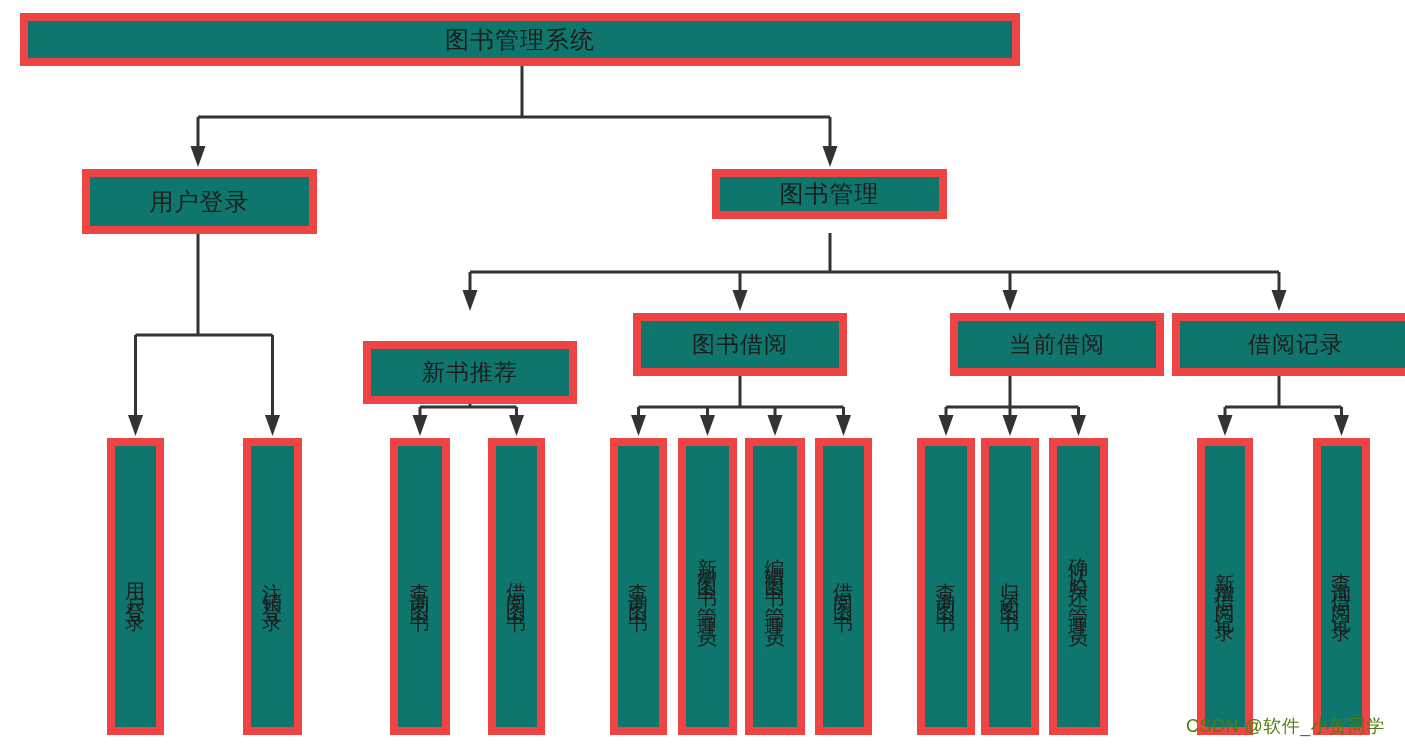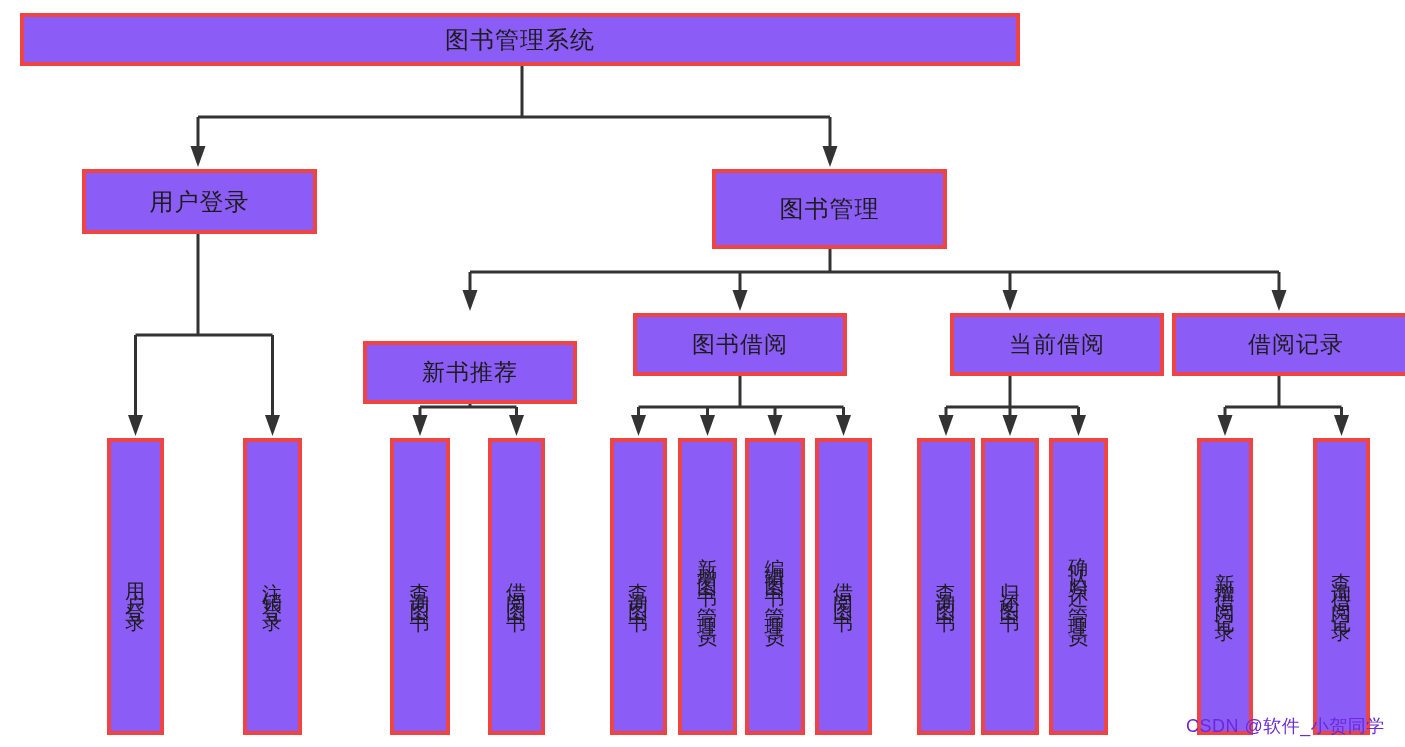--- a/index.html
+++ b/index.html
@@ -19,22 +19,22 @@
     position: absolute;
     left: 0;
     top: 0;
     width: 1405px;
     height: 747px;
     z-index: 1;
   }
   .node {
     position: absolute;
     box-sizing: border-box;
-    border: 4px solid #ef4444;
-    background: #8b5cf6;
+    border: 8px solid #ef4444;
+    background: #0f766e;
     display: flex;
     align-items: center;
     justify-content: center;
     color: #1c1c1c;
     z-index: 2;
   }
   .hbox {
     font-size: 24px;
     letter-spacing: 1px;
     white-space: nowrap;
@@ -51,21 +51,21 @@
     letter-spacing: 10px;
     line-height: 1.0;
     white-space: nowrap;
   }
   .watermark {
     position: absolute;
     left: 1186px;
     top: 714px;
     font-size: 18px;
     letter-spacing: 0.5px;
-    color: #6d28d9;
+    color: #4d7c0f;
     white-space: nowrap;
     z-index: 3;
   }
 </style>
 </head>
 <body>
 
 <div id="stage">
 
   <svg id="connectors" viewBox="0 0 1405 747" xmlns="http://www.w3.org/2000/svg">
@@ -134,21 +134,21 @@
     </g>
   </svg>
 
   <div class="node hbox" style="left:20px; top:13px; width:1000px; height:53px;">
     <span>图书管理系统</span>
   </div>
 
   <div class="node hbox" style="left:82px; top:169px; width:235px; height:65px;">
     <span>用户登录</span>
   </div>
-  <div class="node hbox" style="left:712px; top:169px; width:235px; height:80px;">
+  <div class="node hbox" style="left:712px; top:169px; width:235px; height:50px;">
     <span>图书管理</span>
   </div>
 
   <div class="node hbox l3" style="left:363px; top:313px; width:214px; height:63px;margin-top:28px;">
     <span>新书推荐</span>
   </div>
   <div class="node hbox l3" style="left:633px; top:313px; width:214px; height:63px;">
     <span>图书借阅</span>
   </div>
   <div class="node hbox l3" style="left:950px; top:313px; width:214px; height:63px;align-items:center;">

